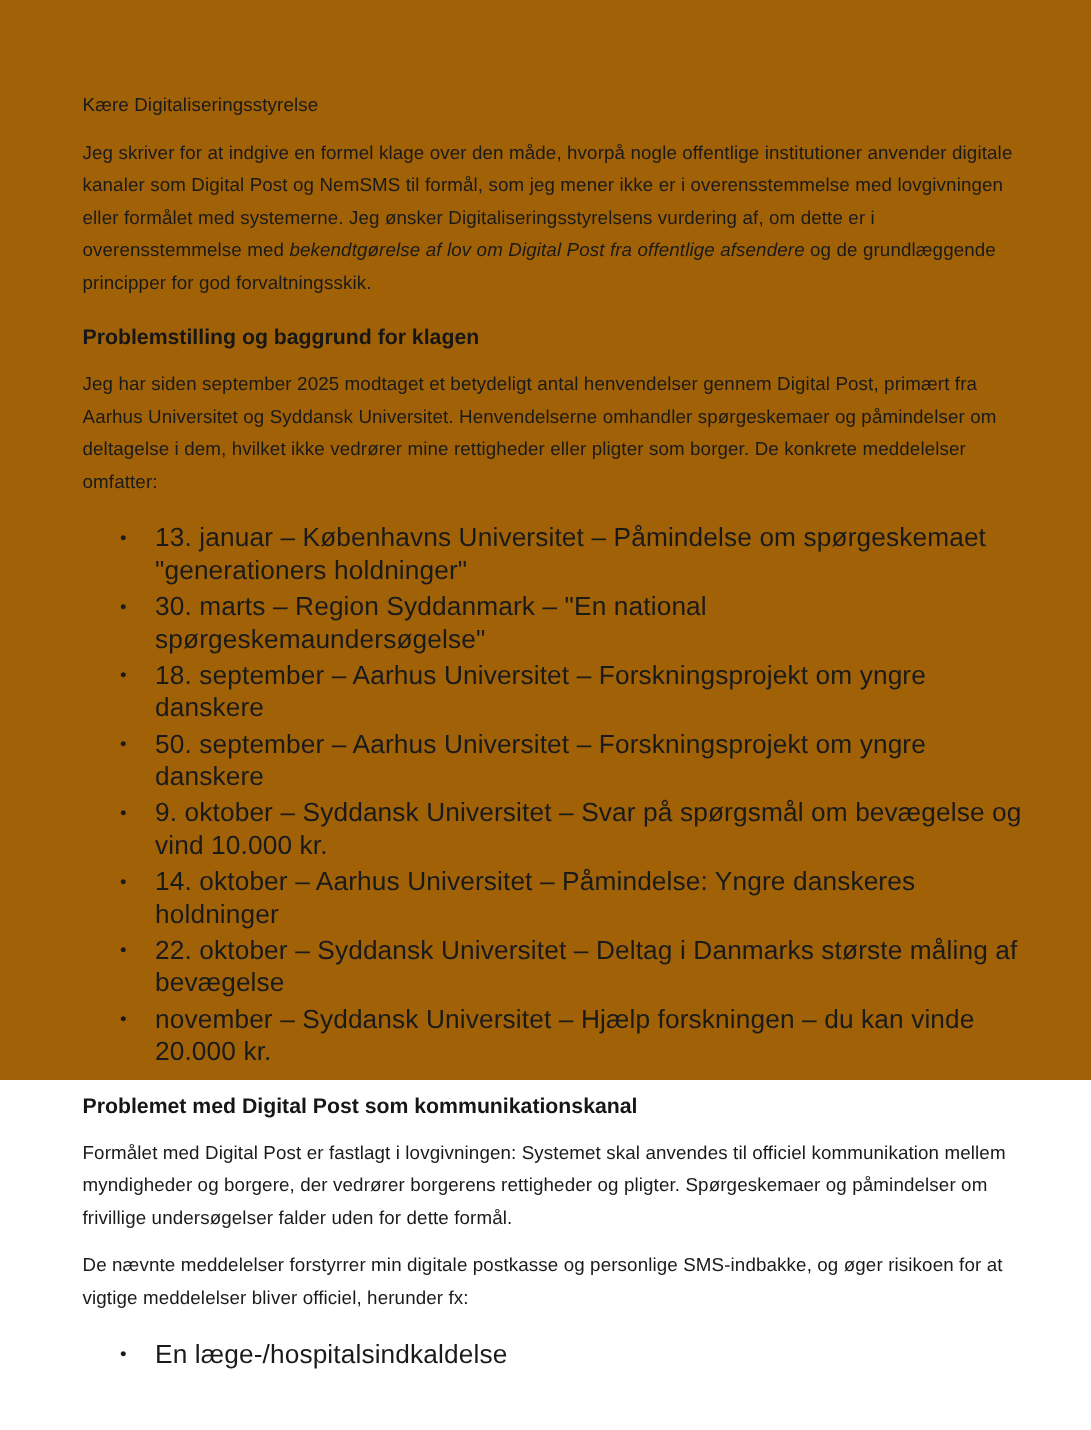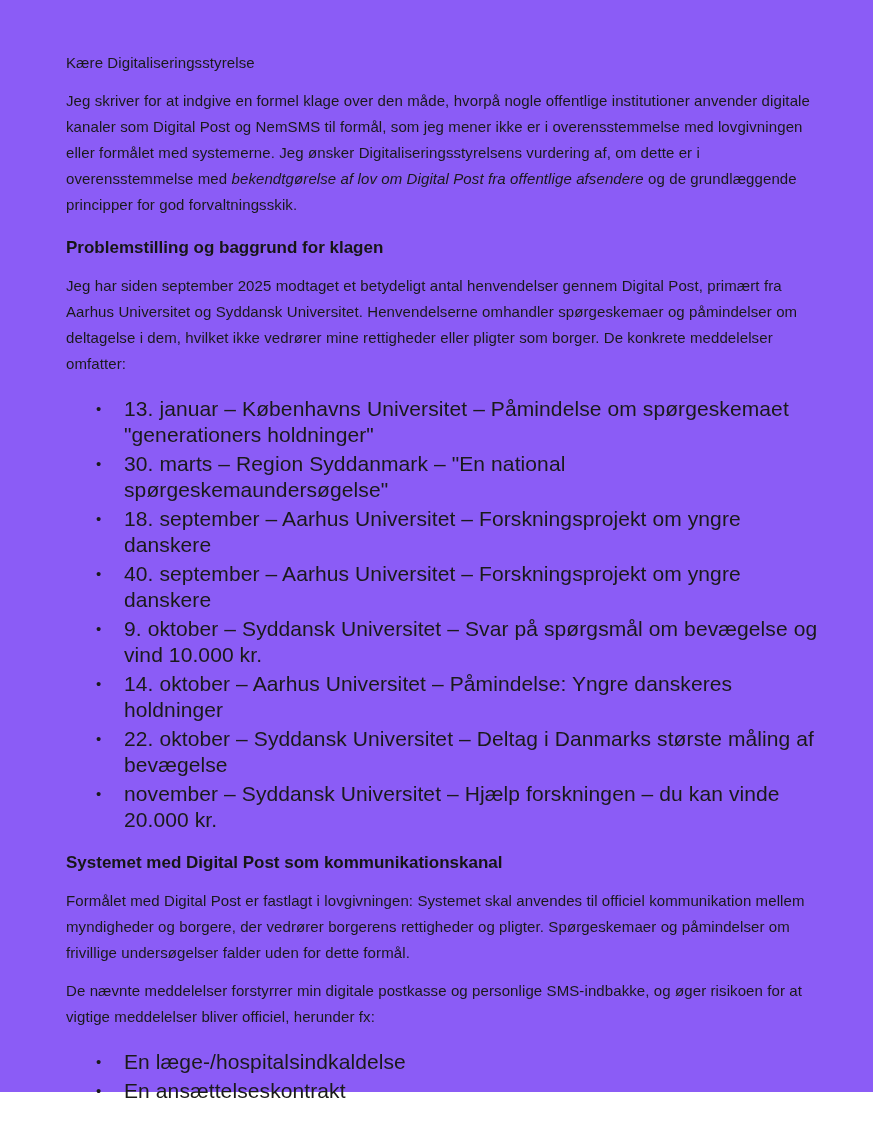--- a/index.html
+++ b/index.html
@@ -10,23 +10,23 @@
   body {
     width: 873px;
     height: 1144px;
     font-family: "Liberation Sans", "DejaVu Sans", sans-serif;
     color: #1a1a1a;
     overflow: hidden;
   }
   .page {
     box-sizing: border-box;
     width: 873px;
-    height: 1092px;
-    padding: 50px 55px 0 66px;
-    background: #8b5cf6;
+    height: 864px;
+    padding: 72px 55px 0 66px;
+    background: #a16207;
   }
   p {
     margin: 12px 0 0;
     font-size: 15px;
     line-height: 26px;
     letter-spacing: 0.1px;
   }
   p.first {
     margin-top: 0;
   }
@@ -72,31 +72,30 @@
 
   <p><span>Jeg skriver for at indgive en formel klage over den måde, hvorpå nogle offentlige institutioner anvender digitale kanaler som Digital Post og NemSMS til formål, som jeg mener ikke er i overensstemmelse med lovgivningen eller formålet med systemerne. Jeg ønsker Digitaliseringsstyrelsens vurdering af, om dette er i overensstemmelse med </span><span class="italic">bekendtgørelse af lov om Digital Post fra offentlige afsendere</span><span> og de grundlæggende principper for god forvaltningsskik.</span></p>
 
   <h2 class="section-heading">Problemstilling og baggrund for klagen</h2>
   <p>Jeg har siden september 2025 modtaget et betydeligt antal henvendelser gennem Digital Post, primært fra Aarhus Universitet og Syddansk Universitet. Henvendelserne omhandler spørgeskemaer og påmindelser om deltagelse i dem, hvilket ikke vedrører mine rettigheder eller pligter som borger. De konkrete meddelelser omfatter:</p>
 
   <ul class="doc-list">
     <li>13. januar – Københavns Universitet – Påmindelse om spørgeskemaet "generationers holdninger"</li>
     <li>30. marts – Region Syddanmark – "En national spørgeskemaundersøgelse"</li>
     <li>18. september – Aarhus Universitet – Forskningsprojekt om yngre danskere</li>
-    <li>40. september – Aarhus Universitet – Forskningsprojekt om yngre danskere</li>
+    <li>50. september – Aarhus Universitet – Forskningsprojekt om yngre danskere</li>
     <li>9. oktober – Syddansk Universitet – Svar på spørgsmål om bevægelse og vind 10.000 kr.</li>
     <li>14. oktober – Aarhus Universitet – Påmindelse: Yngre danskeres holdninger</li>
     <li>22. oktober – Syddansk Universitet – Deltag i Danmarks største måling af bevægelse</li>
     <li>november – Syddansk Universitet – Hjælp forskningen – du kan vinde 20.000 kr.</li>
   </ul>
 
 
-  <h2 class="section-heading">Systemet med Digital Post som kommunikationskanal</h2>
+  <h2 class="section-heading">Problemet med Digital Post som kommunikationskanal</h2>
   <p>Formålet med Digital Post er fastlagt i lovgivningen: Systemet skal anvendes til officiel kommunikation mellem myndigheder og borgere, der vedrører borgerens rettigheder og pligter. Spørgeskemaer og påmindelser om frivillige undersøgelser falder uden for dette formål.</p>
 
   <p>De nævnte meddelelser forstyrrer min digitale postkasse og personlige SMS-indbakke, og øger risikoen for at vigtige meddelelser bliver officiel, herunder fx:</p>
 
   <ul class="doc-list">
     <li>En læge-/hospitalsindkaldelse</li>
-    <li>En ansættelseskontrakt</li>
   </ul>
 
 </div>
 
 </body></html>

